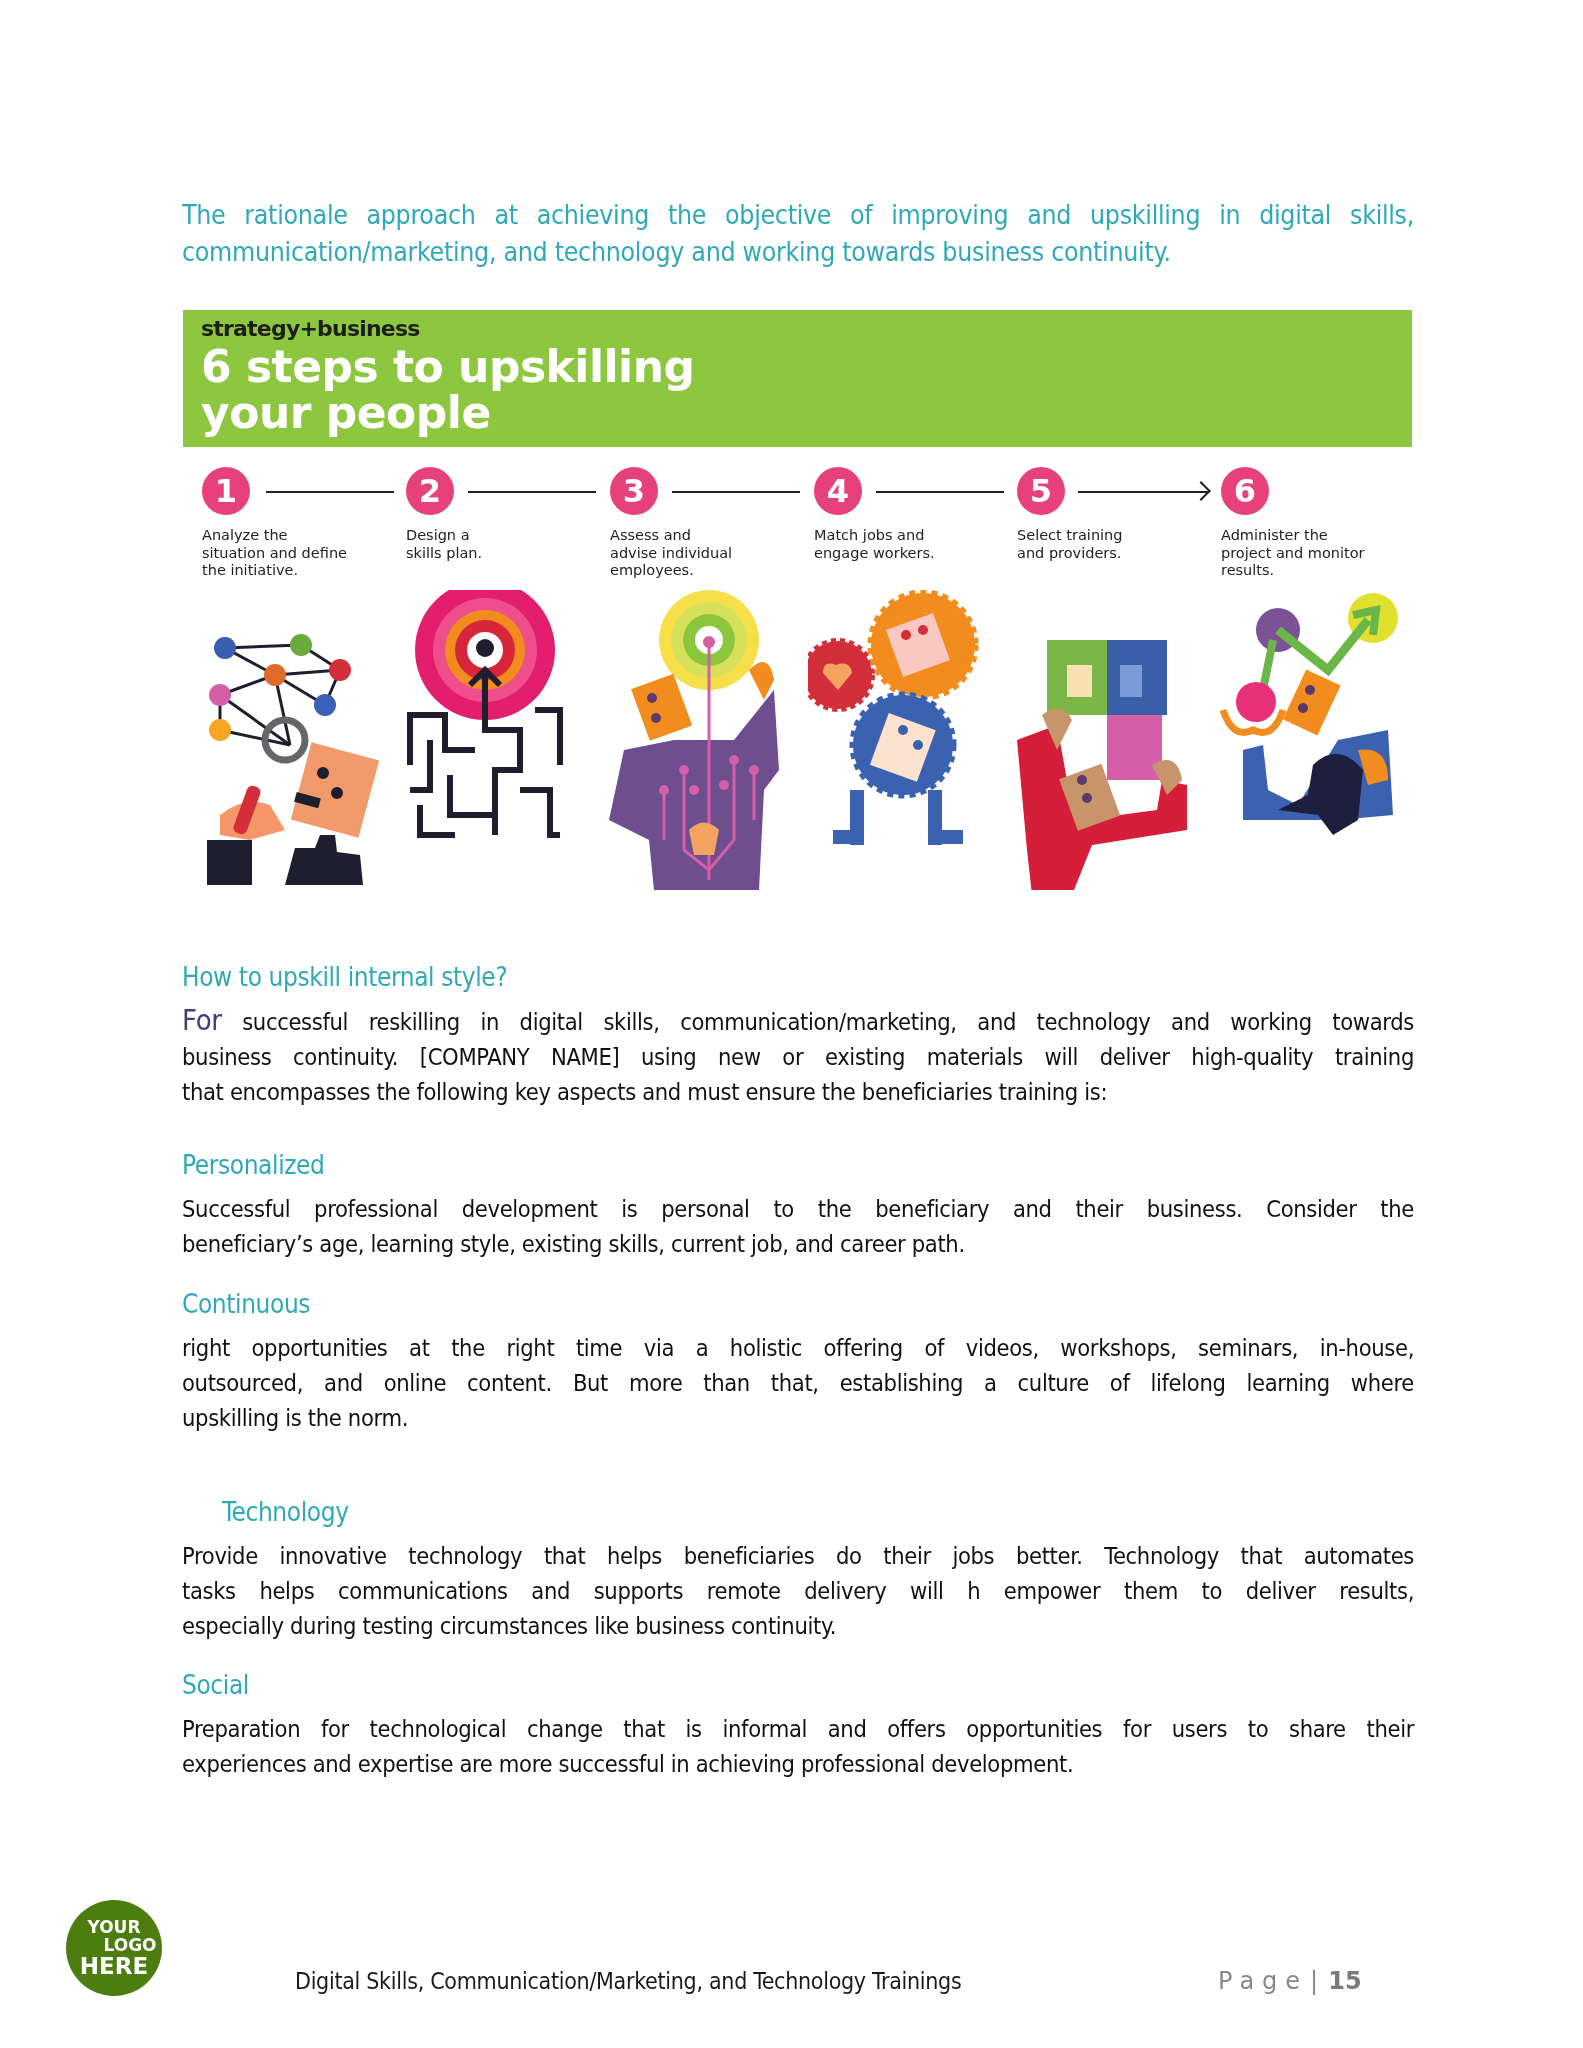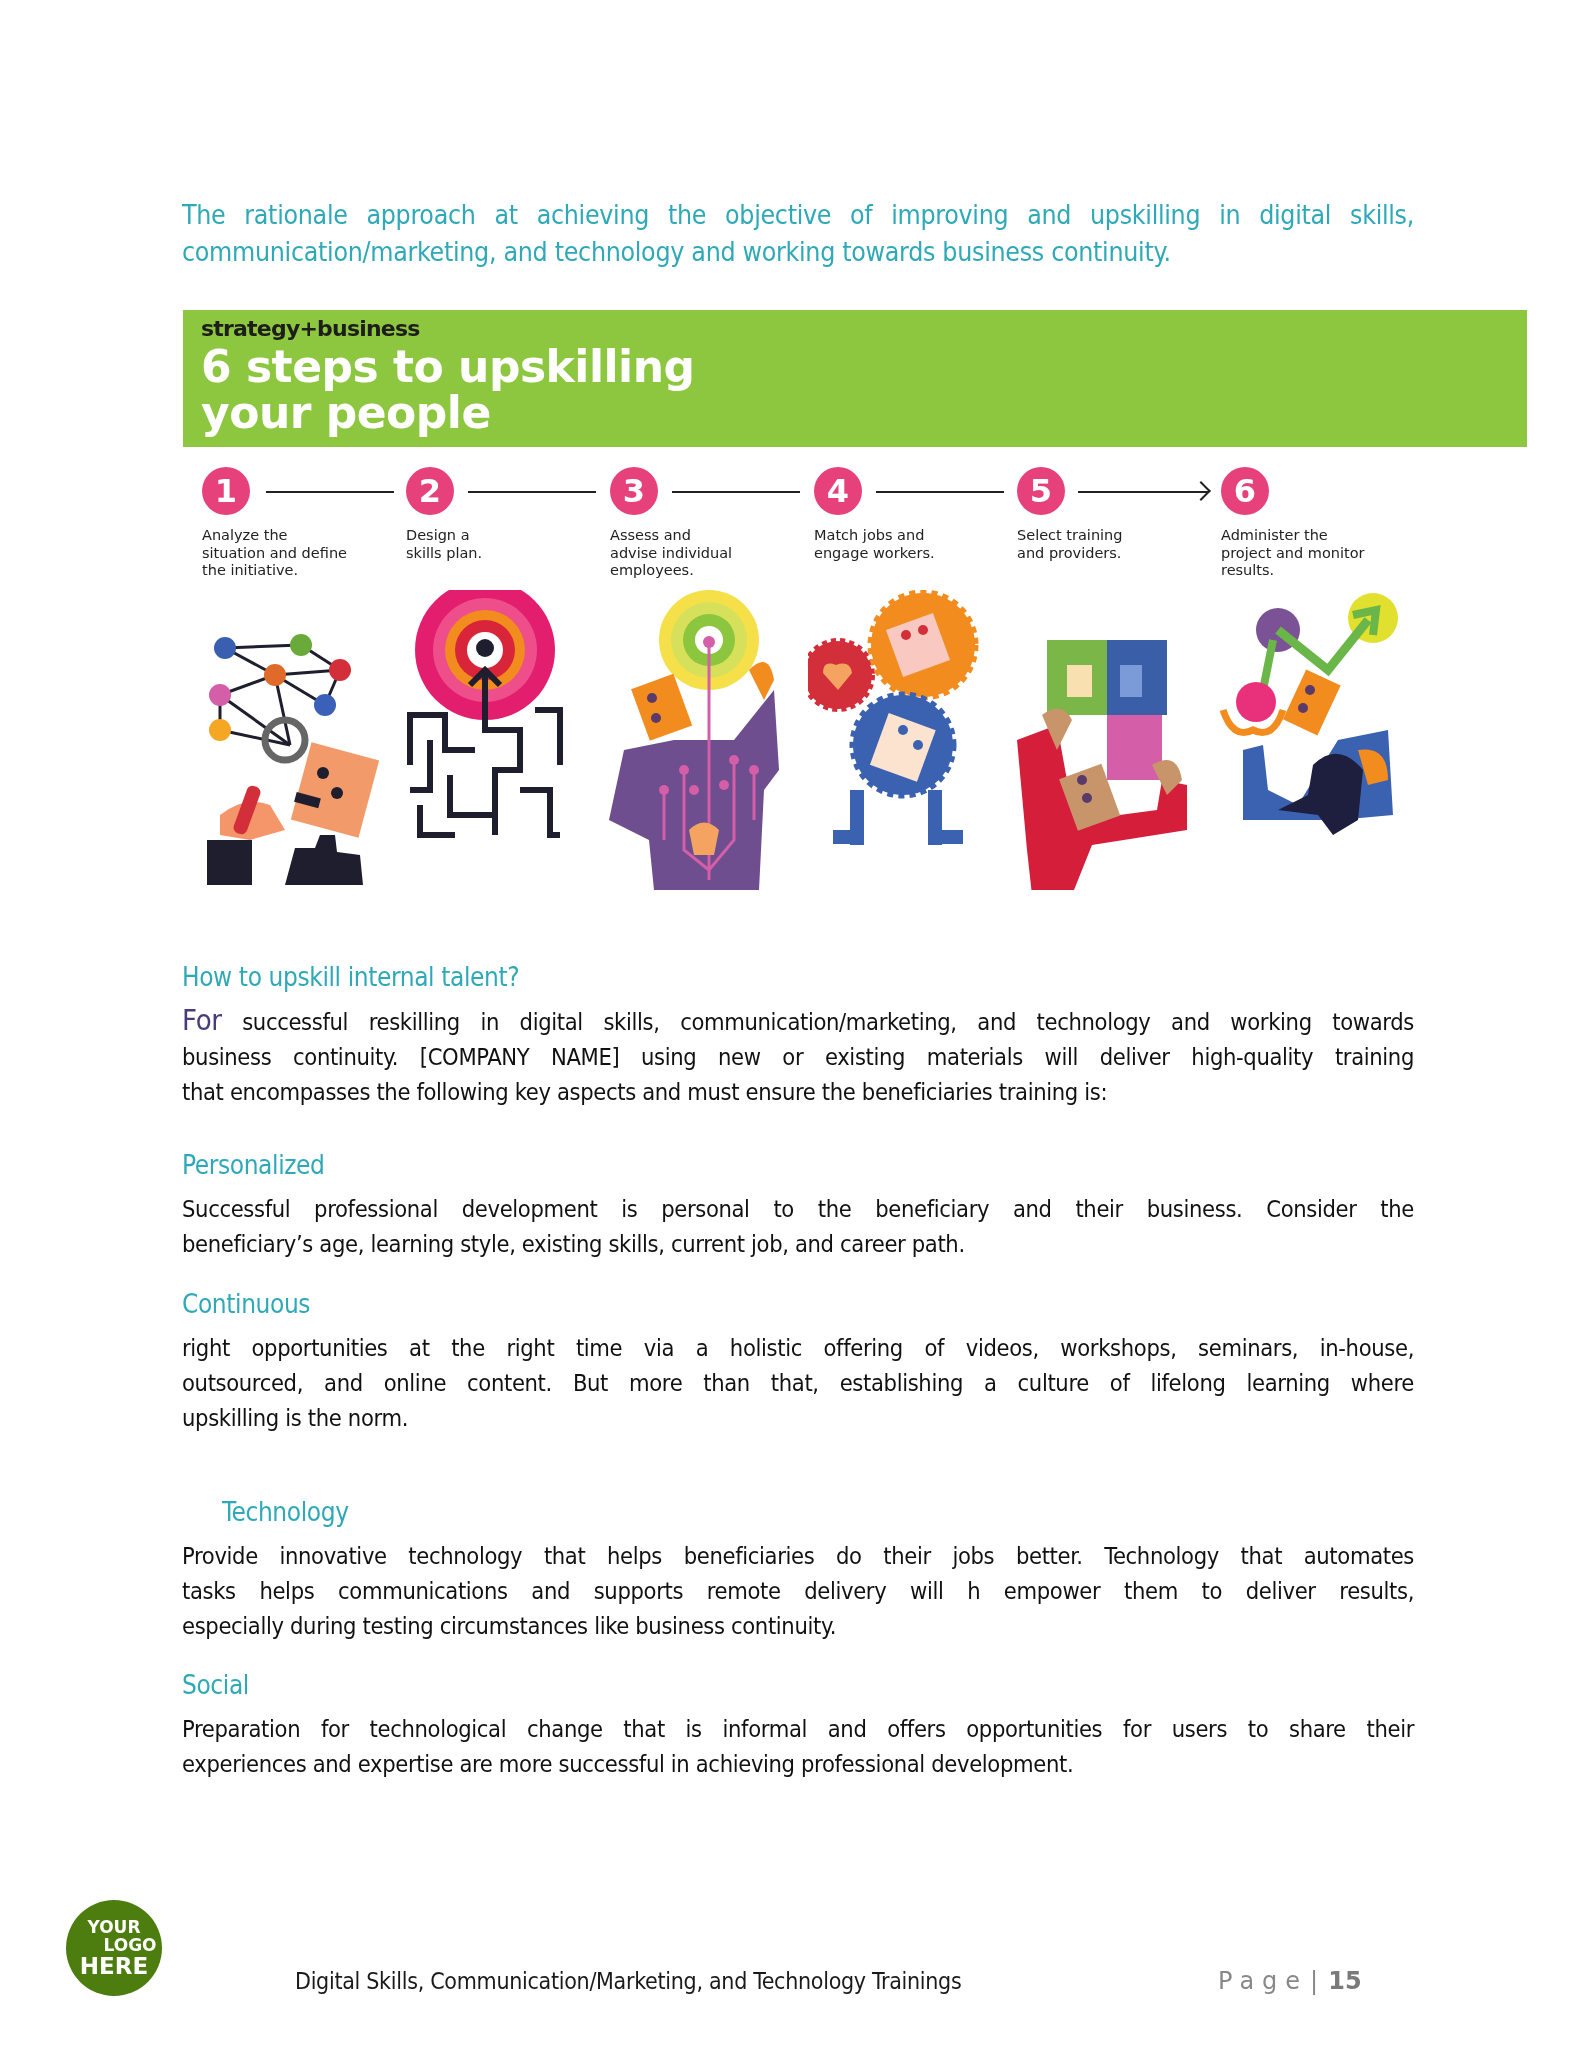--- a/index.html
+++ b/index.html
@@ -1,20 +1,20 @@
 <!DOCTYPE html>
 <html><head>
 <meta charset="utf-8">
 <style>
   html, body { margin:0; padding:0; background:#ffffff; }
   body { width:1583px; height:2048px; position:relative; overflow:hidden; font-family:"Liberation Sans", sans-serif; }
   .abs { position:absolute; }
   .intro { left:182px; top:180px; width:1232px; color:#2FA9B8; font-size:26.5px; line-height:37px; text-align:justify; text-align-last:left; font-family:"DejaVu Sans Condensed","DejaVu Sans", sans-serif; letter-spacing:-0.3px; }
   .intro span { display:block; }
-  .banner { left:183px; top:310px; width:1344px; height:137px; background:#8DC63F; }
+  .banner { left:183px; top:310px; width:1229px; height:137px; background:#8DC63F; }
   .banner .brand { position:absolute; left:18px; top:6px; font-size:22px; font-weight:bold; color:#1d1d1b; letter-spacing:-0.8px; font-family:"DejaVu Sans", sans-serif; }
   .banner .title { position:absolute; left:18px; top:34px; font-size:44px; line-height:46px; font-weight:bold; color:#ffffff; letter-spacing:-0.5px; font-family:"DejaVu Sans", sans-serif; }
   .banner .title span { display:block; }
   .step { position:absolute; top:467px; width:200px; }
   .step .circle { width:48px; height:48px; border-radius:50%; background:#E6417A; color:#fff; font-weight:bold; font-size:32px; line-height:48px; text-align:center; font-family:"DejaVu Sans", sans-serif; }
   .step .label { margin-top:12px; font-size:14.5px; line-height:17.5px; color:#222; font-family:"DejaVu Sans", sans-serif; }
   .step .label span { display:block; }
   .connector { position:absolute; top:491px; height:2px; background:#222; }
   .arrowhead { position:absolute; top:484px; width:12px; height:12px; border-top:2px solid #222; border-right:2px solid #222; transform:rotate(45deg); }
   .illus { position:absolute; top:590px; width:185px; height:300px; }
@@ -222,21 +222,21 @@
   <circle cx="38" cy="112" r="20" fill="#E8317A"></circle>
   <path d="M5 120 Q15 150 35 140 Q55 150 65 120" stroke="#F28C1E" stroke-width="7" fill="none"></path>
   <rect x="75" y="85" width="38" height="55" fill="#F28C1E" transform="rotate(25 94 112)"></rect>
   <circle cx="92" cy="100" r="5" fill="#5a3a6a"></circle>
     <circle cx="85" cy="118" r="5" fill="#5a3a6a"></circle>
   <path d="M25 160 L45 155 L50 200 L80 215 L120 150 L170 140 L175 225 L120 230 L25 230 Z" fill="#3A62B0"></path>
   <path d="M95 175 Q120 150 145 180 L140 230 L115 245 L100 225 L60 220 L90 205 Z" fill="#1e1e3e"></path>
   <path d="M140 160 Q170 155 170 190 L150 195 Z" fill="#F28C1E"></path>
 </svg>
 
-<div class="h2" style="top:962px;">How to upskill internal talent?</div>
+<div class="h2" style="top:962px;">How to upskill internal style?</div>
 <div class="para" style="top:1003px;">
   <div style="text-align-last:justify;"><span class="lead">For</span><span> successful reskilling in digital skills, communication/marketing, and technology and working towards</span></div>
   <div style="text-align-last:justify;">business continuity. [COMPANY NAME] using new or existing materials will deliver high-quality training</div>
   <div>that encompasses the following key aspects and must ensure the beneficiaries training is:</div>
 </div>
 
 <div class="h2" style="top:1150px;">Personalized</div>
 <div class="para" style="top:1192px;">
   <div style="text-align-last:justify;">Successful professional development is personal to the beneficiary and their business. Consider the</div>
   <div>beneficiary’s age, learning style, existing skills, current job, and career path.</div>

